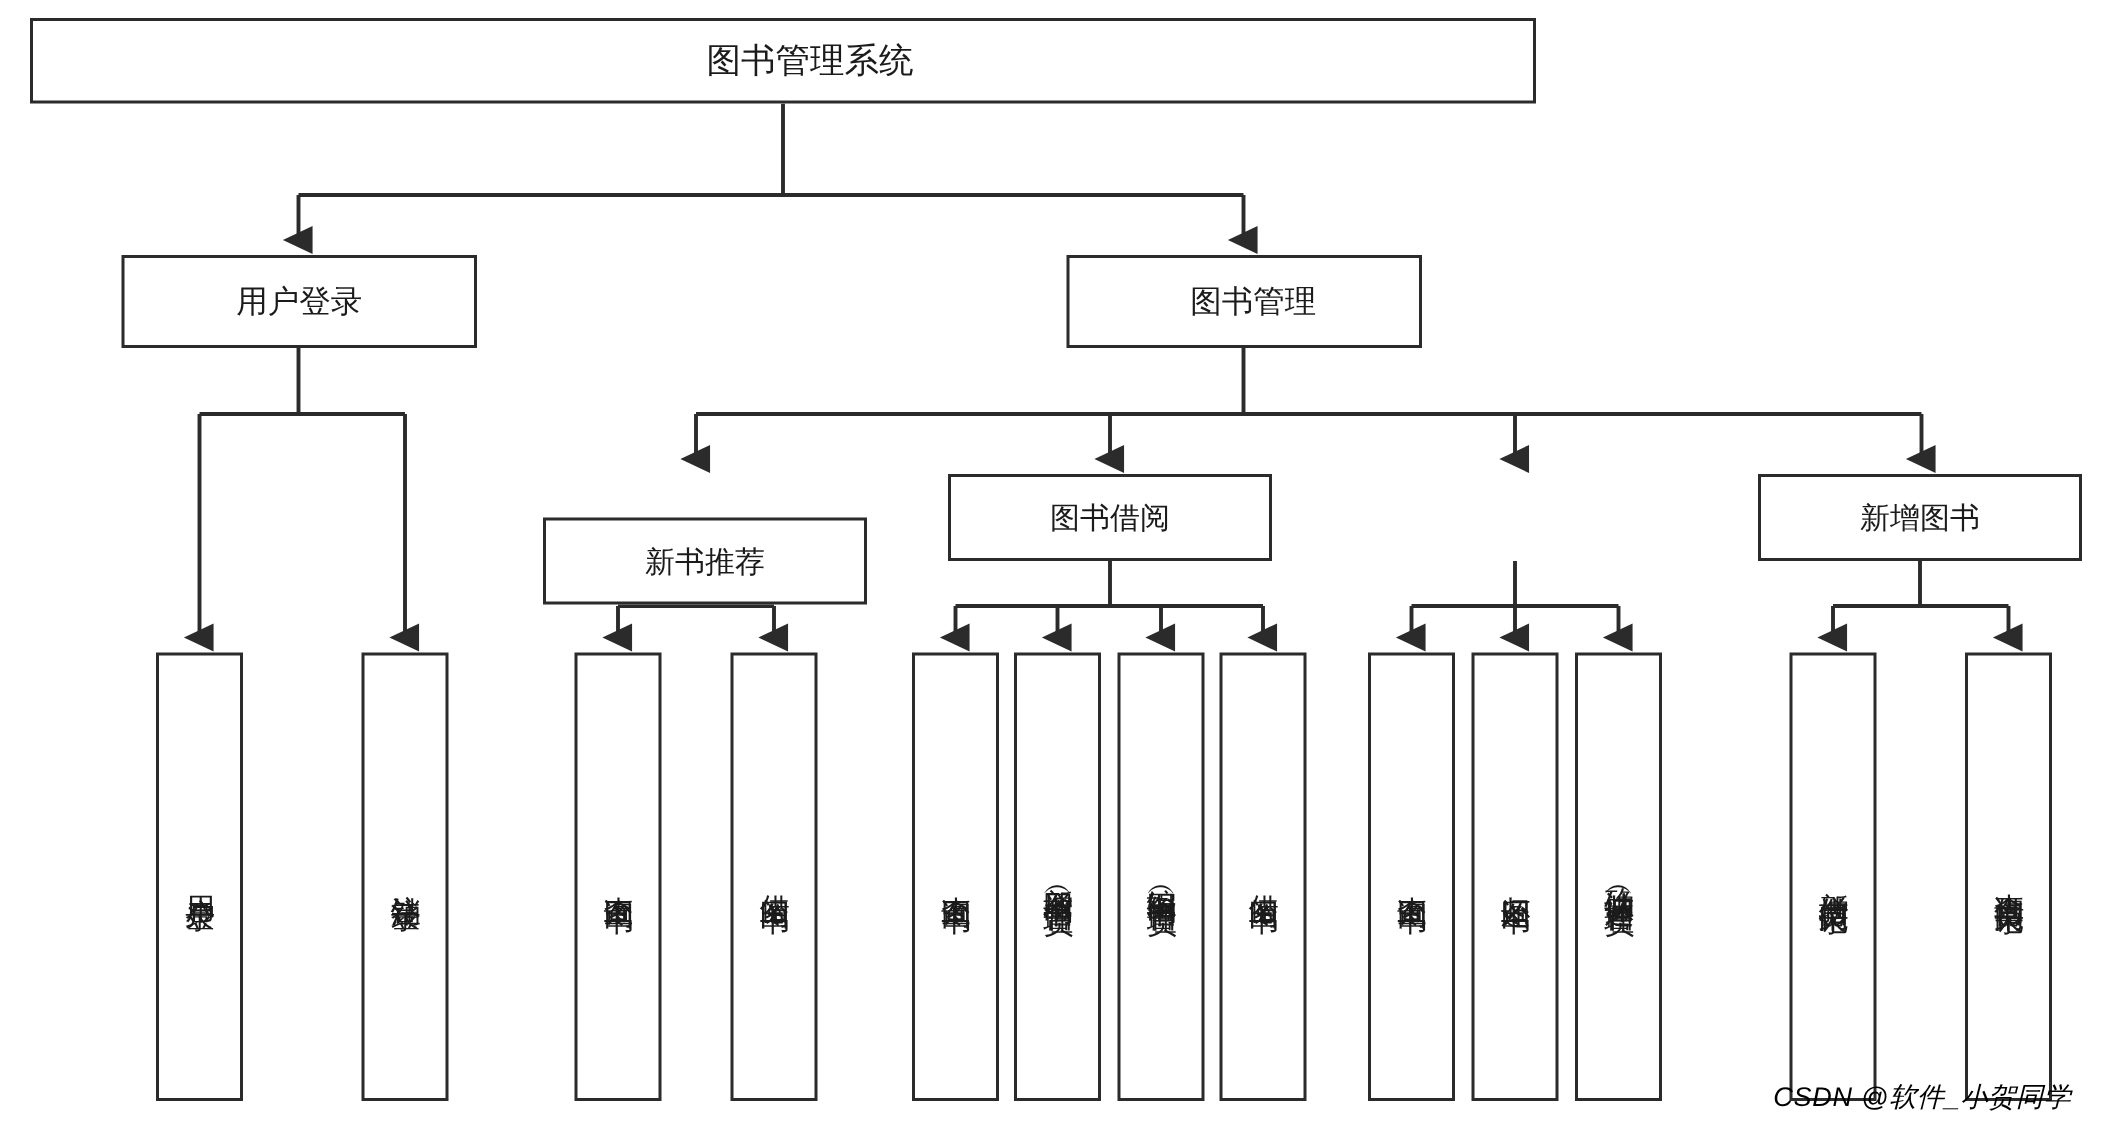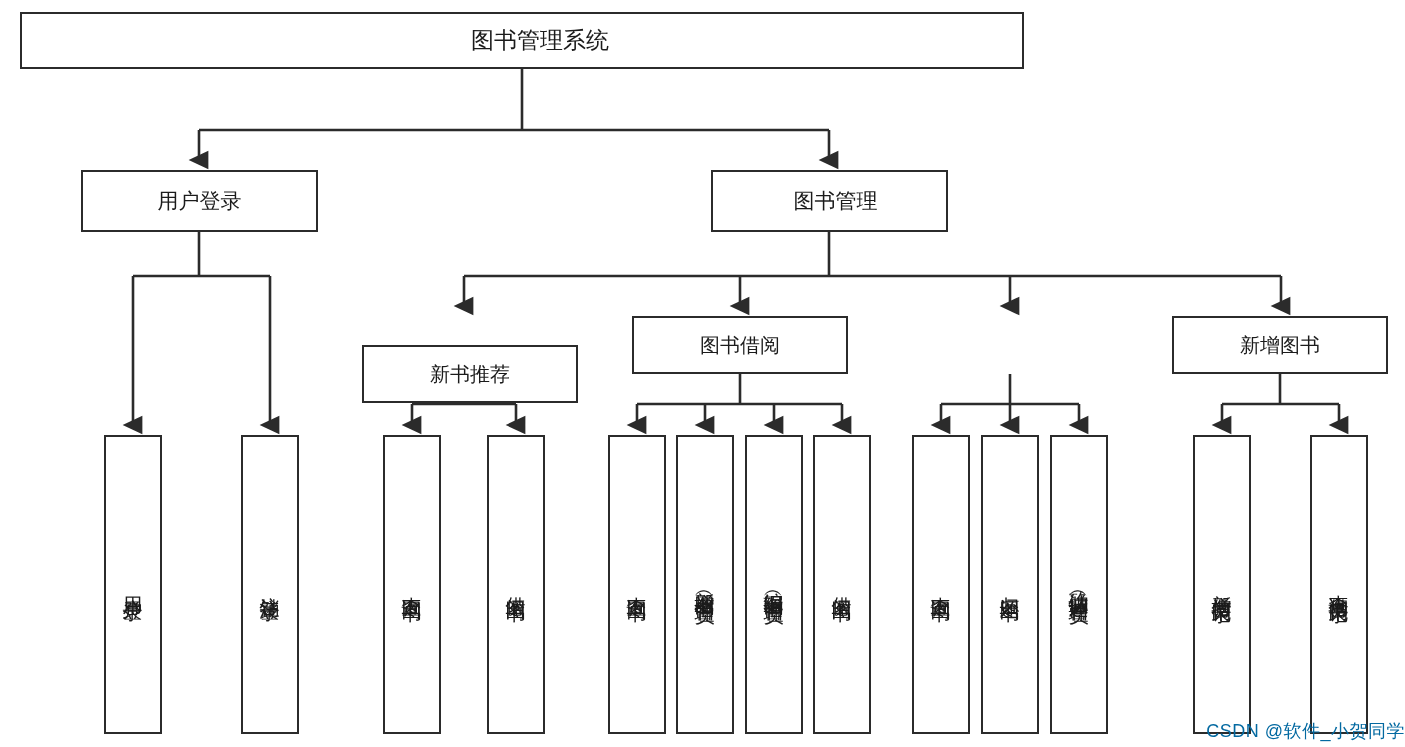--- a/index.html
+++ b/index.html
@@ -54,26 +54,27 @@
   }
   .leaf .vtext {
     writing-mode: vertical-rl;
     text-orientation: upright;
     letter-spacing: 2px;
     line-height: 1;
     white-space: nowrap;
   }
   .watermark {
     position: absolute;
-    right: 0;
+    right: 24px;
     bottom: 4px;
     font-size: 18px;
-    color: #0369a1;
+    color: #000000;
     letter-spacing: 0.5px;
     white-space: nowrap;
+    font-style: italic;
   }
 </style>
 </head>
 <body>
 
 <div id="canvas">
 
   <svg id="edges" viewBox="0 0 1405 747" xmlns="http://www.w3.org/2000/svg">
     <defs>
       <marker id="arrow" markerWidth="9" markerHeight="9" refX="4.2" refY="4.2" orient="auto" markerUnits="strokeWidth">

